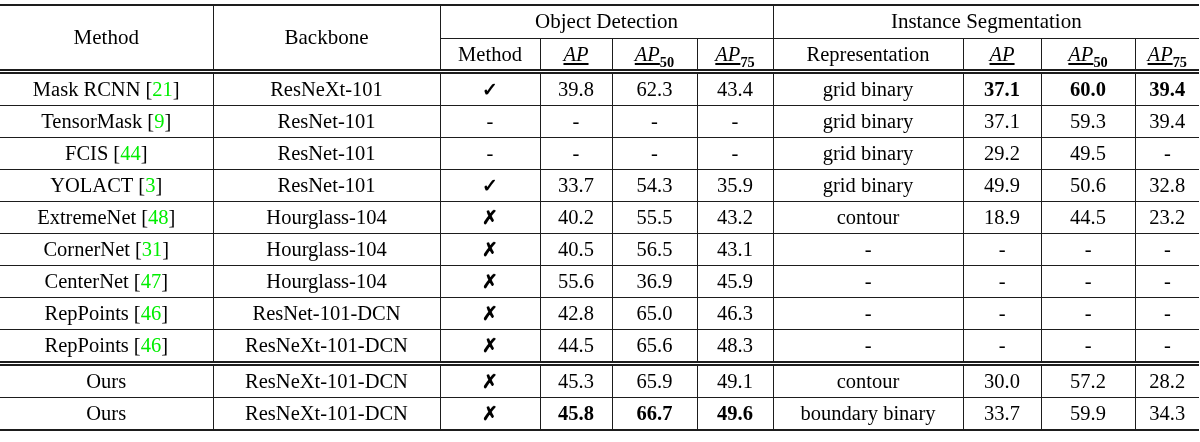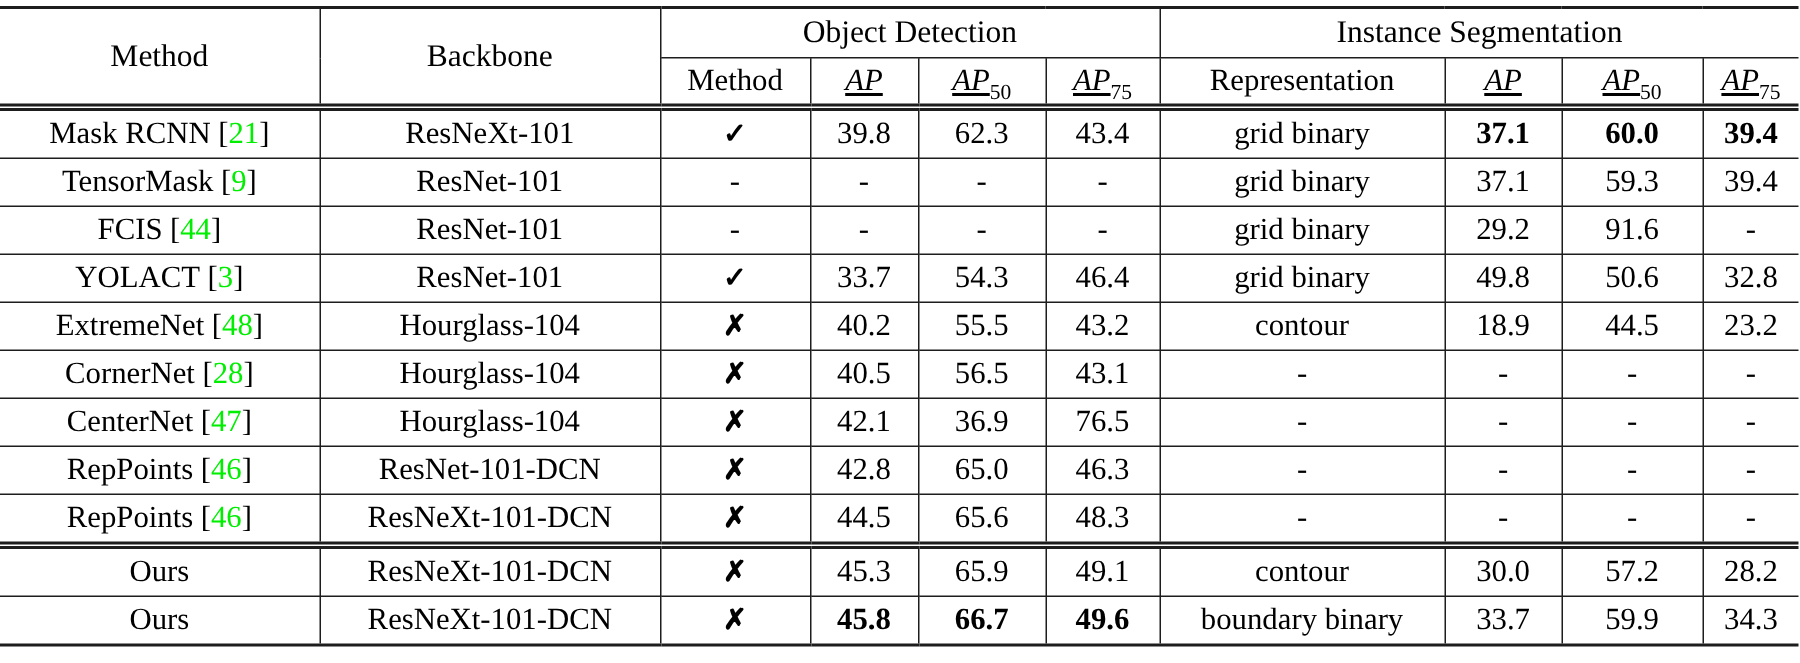--- a/index.html
+++ b/index.html
@@ -35,21 +35,21 @@
   }
   thead tr.group-row th{height:30px;font-size:21px;}
   thead tr.sub-row th{height:28px;}
   thead tr.group-row th{border-top:2px solid var(--line);}
   th.dbl,tr.sub-row th{border-bottom:5px double var(--line);}
   tr.sep td{border-bottom:5px double var(--line);}
   tbody tr:last-child td{border-bottom:2px solid var(--line);}
   .first{border-left:none !important;text-align:center;}
   .last{border-right:none !important;}
   .math{font-style:italic;text-decoration:underline;}
-  sub{font-size:70%;font-style:normal;line-height:0;position:relative;bottom:-1px;}
+  sub{font-size:70%;font-style:normal;line-height:0;position:relative;bottom:-1px;font-weight:bold;}
   .b{font-weight:bold;}
   .mark{font-weight:bold;font-size:19px;}
   .cite{margin-left:5px;}
   .green{color:var(--green);margin-top:20px;}
 </style>
 </head>
 <body>
 
 <table>
   <colgroup>
@@ -109,66 +109,66 @@
       </tr>
       <tr>
         <td class="first"><span>FCIS</span><span class="cite"><span>[</span><span class="green">44</span><span>]</span></span></td>
         <td>ResNet-101</td>
         <td><span>-</span></td>
         <td>-</td>
         <td>-</td>
         <td>-</td>
         <td>grid binary</td>
         <td>29.2</td>
-        <td>91.6</td>
+        <td>49.5</td>
         <td class="last">-</td>
       </tr>
       <tr>
         <td class="first"><span>YOLACT</span><span class="cite"><span>[</span><span class="green">3</span><span>]</span></span></td>
         <td>ResNet-101</td>
         <td><span class="mark">✓</span></td>
         <td>33.7</td>
         <td>54.3</td>
-        <td>46.4</td>
-        <td>grid binary</td>
-        <td>49.8</td>
+        <td>35.9</td>
+        <td>grid binary</td>
+        <td>49.9</td>
         <td>50.6</td>
         <td class="last">32.8</td>
       </tr>
       <tr>
         <td class="first"><span>ExtremeNet</span><span class="cite"><span>[</span><span class="green">48</span><span>]</span></span></td>
         <td>Hourglass-104</td>
         <td><span class="mark">✗</span></td>
         <td>40.2</td>
         <td>55.5</td>
         <td>43.2</td>
         <td>contour</td>
         <td>18.9</td>
         <td>44.5</td>
         <td class="last">23.2</td>
       </tr>
       <tr>
-        <td class="first"><span>CornerNet</span><span class="cite"><span>[</span><span class="green">28</span><span>]</span></span></td>
+        <td class="first"><span>CornerNet</span><span class="cite"><span>[</span><span class="green">31</span><span>]</span></span></td>
         <td>Hourglass-104</td>
         <td><span class="mark">✗</span></td>
         <td>40.5</td>
         <td>56.5</td>
         <td>43.1</td>
         <td>-</td>
         <td>-</td>
         <td>-</td>
         <td class="last">-</td>
       </tr>
       <tr>
         <td class="first"><span>CenterNet</span><span class="cite"><span>[</span><span class="green">47</span><span>]</span></span></td>
         <td>Hourglass-104</td>
         <td><span class="mark">✗</span></td>
-        <td>42.1</td>
+        <td>55.6</td>
         <td>36.9</td>
-        <td>76.5</td>
+        <td>45.9</td>
         <td>-</td>
         <td>-</td>
         <td>-</td>
         <td class="last">-</td>
       </tr>
       <tr>
         <td class="first"><span>RepPoints</span><span class="cite"><span>[</span><span class="green">46</span><span>]</span></span></td>
         <td>ResNet-101-DCN</td>
         <td><span class="mark">✗</span></td>
         <td>42.8</td>

